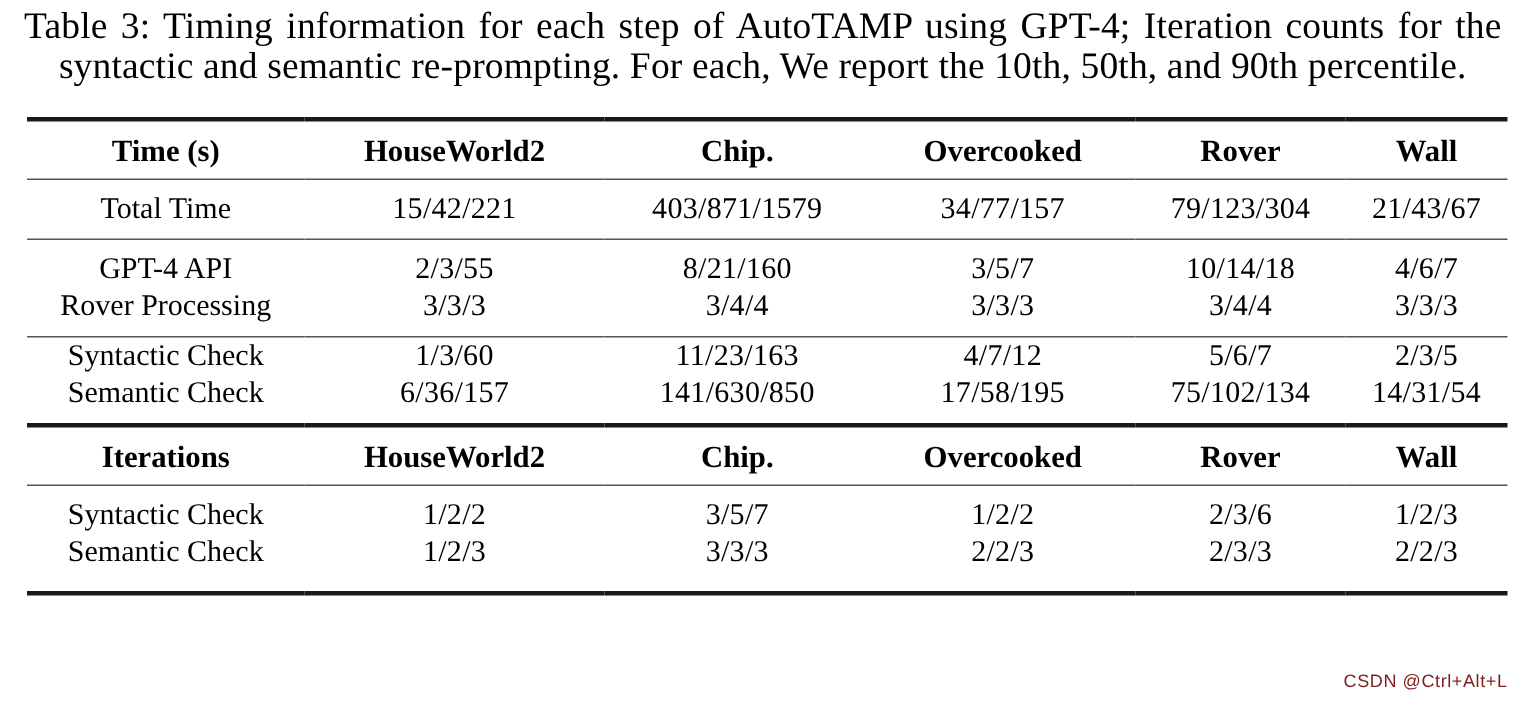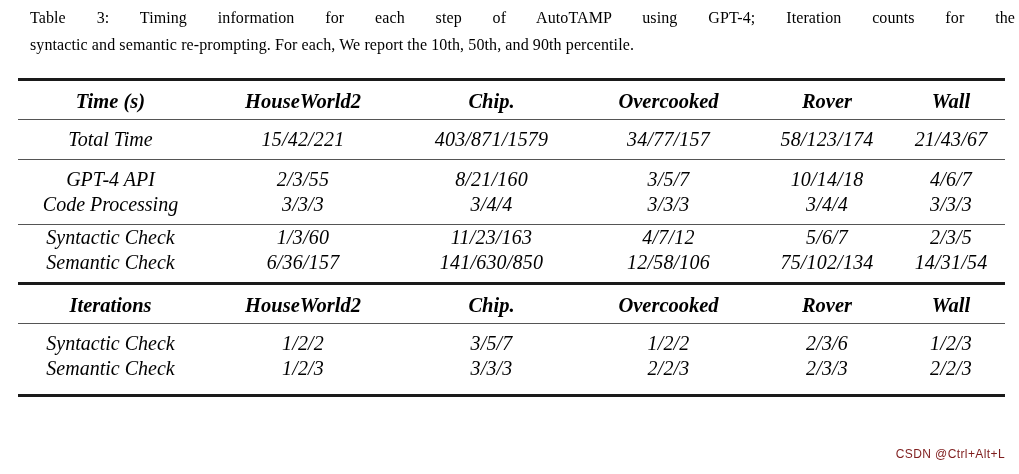--- a/index.html
+++ b/index.html
@@ -19,47 +19,46 @@
   .page {
     width: 1019px;
     height: 474px;
     position: relative;
     box-sizing: border-box;
   }
 
   
   .caption {
     position: absolute;
-    left: 30px;
+    left: 16px;
     top: 4px;
     width: 985px;
-    font-size: 16px;
+    font-size: 25px;
     line-height: 27px;
     text-align: justify;
     text-justify: inter-word;
     letter-spacing: 0.1px;
   }
   .caption .cap-line {
     display: block;
   }
   .caption .cap-line1 {
     text-align: justify;
     text-align-last: justify;
   }
   .caption .cap-line2 {
-    text-align: left;
+    text-align: center;
   }
 
   
   .table-wrap {
     position: absolute;
     left: 18px;
     top: 78px;
     width: 987px;
-    font-style: italic;
   }
 
   table.booktab {
     width: 987px;
     border-collapse: collapse;
     table-layout: fixed;
   }
 
   table.booktab td,
   table.booktab th {
@@ -163,38 +162,38 @@
 
         <tr class="rule-mid">
           <td colspan="6"></td>
         </tr>
 
         <tr class="data-row pad-top pad-bot">
           <td class="label-cell">Total Time</td>
           <td class="num">15/42/221</td>
           <td class="num">403/871/1579</td>
           <td class="num">34/77/157</td>
-          <td class="num">58/123/174</td>
+          <td class="num">79/123/304</td>
           <td class="num">21/43/67</td>
         </tr>
 
         <tr class="rule-mid">
           <td colspan="6"></td>
         </tr>
 
         <tr class="data-row pad-top">
           <td class="label-cell">GPT-4 API</td>
           <td class="num">2/3/55</td>
           <td class="num">8/21/160</td>
           <td class="num">3/5/7</td>
           <td class="num">10/14/18</td>
           <td class="num">4/6/7</td>
         </tr>
         <tr class="data-row pad-bot">
-          <td class="label-cell">Code Processing</td>
+          <td class="label-cell">Rover Processing</td>
           <td class="num">3/3/3</td>
           <td class="num">3/4/4</td>
           <td class="num">3/3/3</td>
           <td class="num">3/4/4</td>
           <td class="num">3/3/3</td>
         </tr>
 
         <tr class="rule-mid">
           <td colspan="6"></td>
         </tr>
@@ -204,21 +203,21 @@
           <td class="num">1/3/60</td>
           <td class="num">11/23/163</td>
           <td class="num">4/7/12</td>
           <td class="num">5/6/7</td>
           <td class="num">2/3/5</td>
         </tr>
         <tr class="data-row pad-bot">
           <td class="label-cell">Semantic Check</td>
           <td class="num">6/36/157</td>
           <td class="num">141/630/850</td>
-          <td class="num">12/58/106</td>
+          <td class="num">17/58/195</td>
           <td class="num">75/102/134</td>
           <td class="num">14/31/54</td>
         </tr>
 
         <tr class="rule-thick">
           <td colspan="6"></td>
         </tr>
 
         <tr class="head-row">
           <th>Iterations</th>

